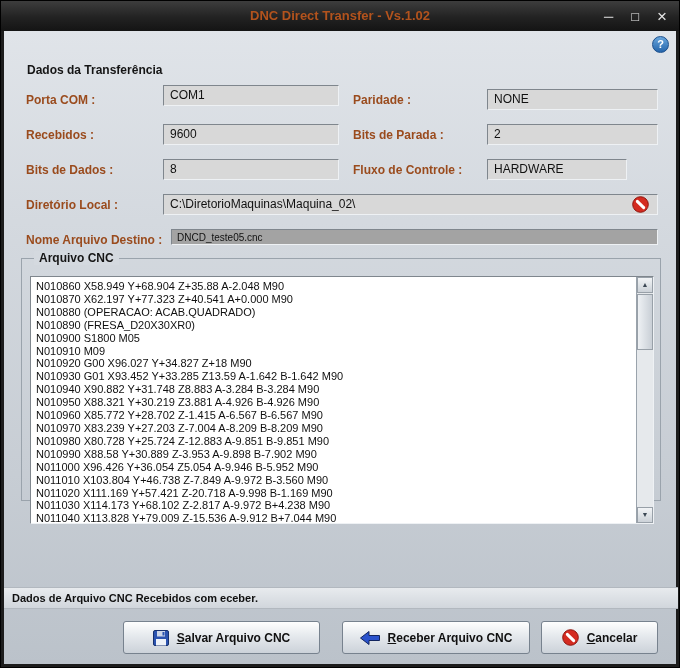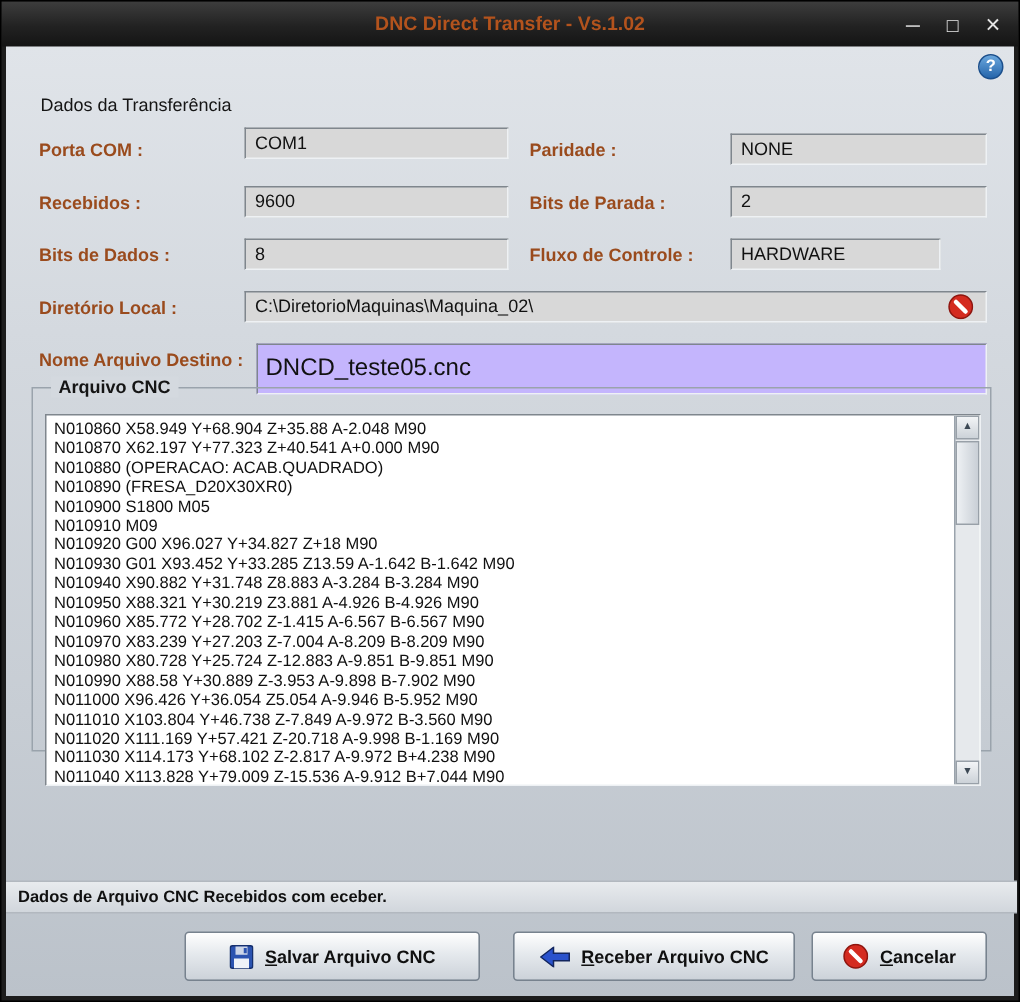--- a/index.html
+++ b/index.html
@@ -18,31 +18,31 @@
   .wbtn.close { font-size:17px; }
 
   
   .bg { position:absolute; left:3px; top:30px; right:3px; bottom:3px;
         background:linear-gradient(180deg,#e0e4e9 0%,#d4d9df 30%,#c7cdd4 70%,#bbc2ca 100%); }
 
   .help-btn { position:absolute; left:651px; top:35px; width:17px; height:17px; border-radius:50%;
               background:linear-gradient(180deg,#6aa7dd 0%,#2565ab 100%); border:1px solid #1b4f8c;
               color:#fff; font-size:11px; font-weight:bold; text-align:center; line-height:15px; }
 
-  .section-title { position:absolute; left:26px; top:62px; font-size:12px; font-weight:normal; color:#151515; }
+  .section-title { position:absolute; left:26px; top:62px; font-size:12px; font-weight:bold; color:#151515; }
 
   .flabel { position:absolute; font-size:12px; font-weight:bold; color:#9a4b1d; white-space:nowrap; }
 
   .field { position:absolute; height:21px; background:#d8d8d8; border:1px solid;
            border-color:#7f868d #eef1f4 #eef1f4 #7f868d; font-size:12px; color:#111;
            line-height:19px; padding:0 6px; white-space:nowrap; overflow:hidden; }
 
-  .input { position:absolute; height:34px; background:#c4b5fd; border:1px solid;
+  .input { position:absolute; height:16px; background:#a3a3a3; border:1px solid;
            border-color:#7f868d #eef1f4 #eef1f4 #7f868d; font-family:"Liberation Sans",sans-serif;
-           font-size:16px; color:#111; padding:0 5px; outline:none; }
+           font-size:10px; color:#111; padding:0 5px; outline:none; }
 
   .noentry { position:absolute; width:17px; height:17px; display:block; }
 
   
   .groupbox { position:absolute; left:20px; top:257px; width:640px; height:243px;
               border:1px solid #9aa3ac; }
   .group-label { position:absolute; left:12px; top:-8px; background:#d4d9df; padding:0 5px;
                  font-size:12px; font-weight:bold; color:#151515; }
   .cnc-area { position:absolute; left:8px; top:17px; width:624px; height:248px; background:#fff;
               border:1px solid; border-color:#7f868d #eef1f4 #eef1f4 #7f868d; overflow:hidden; }

